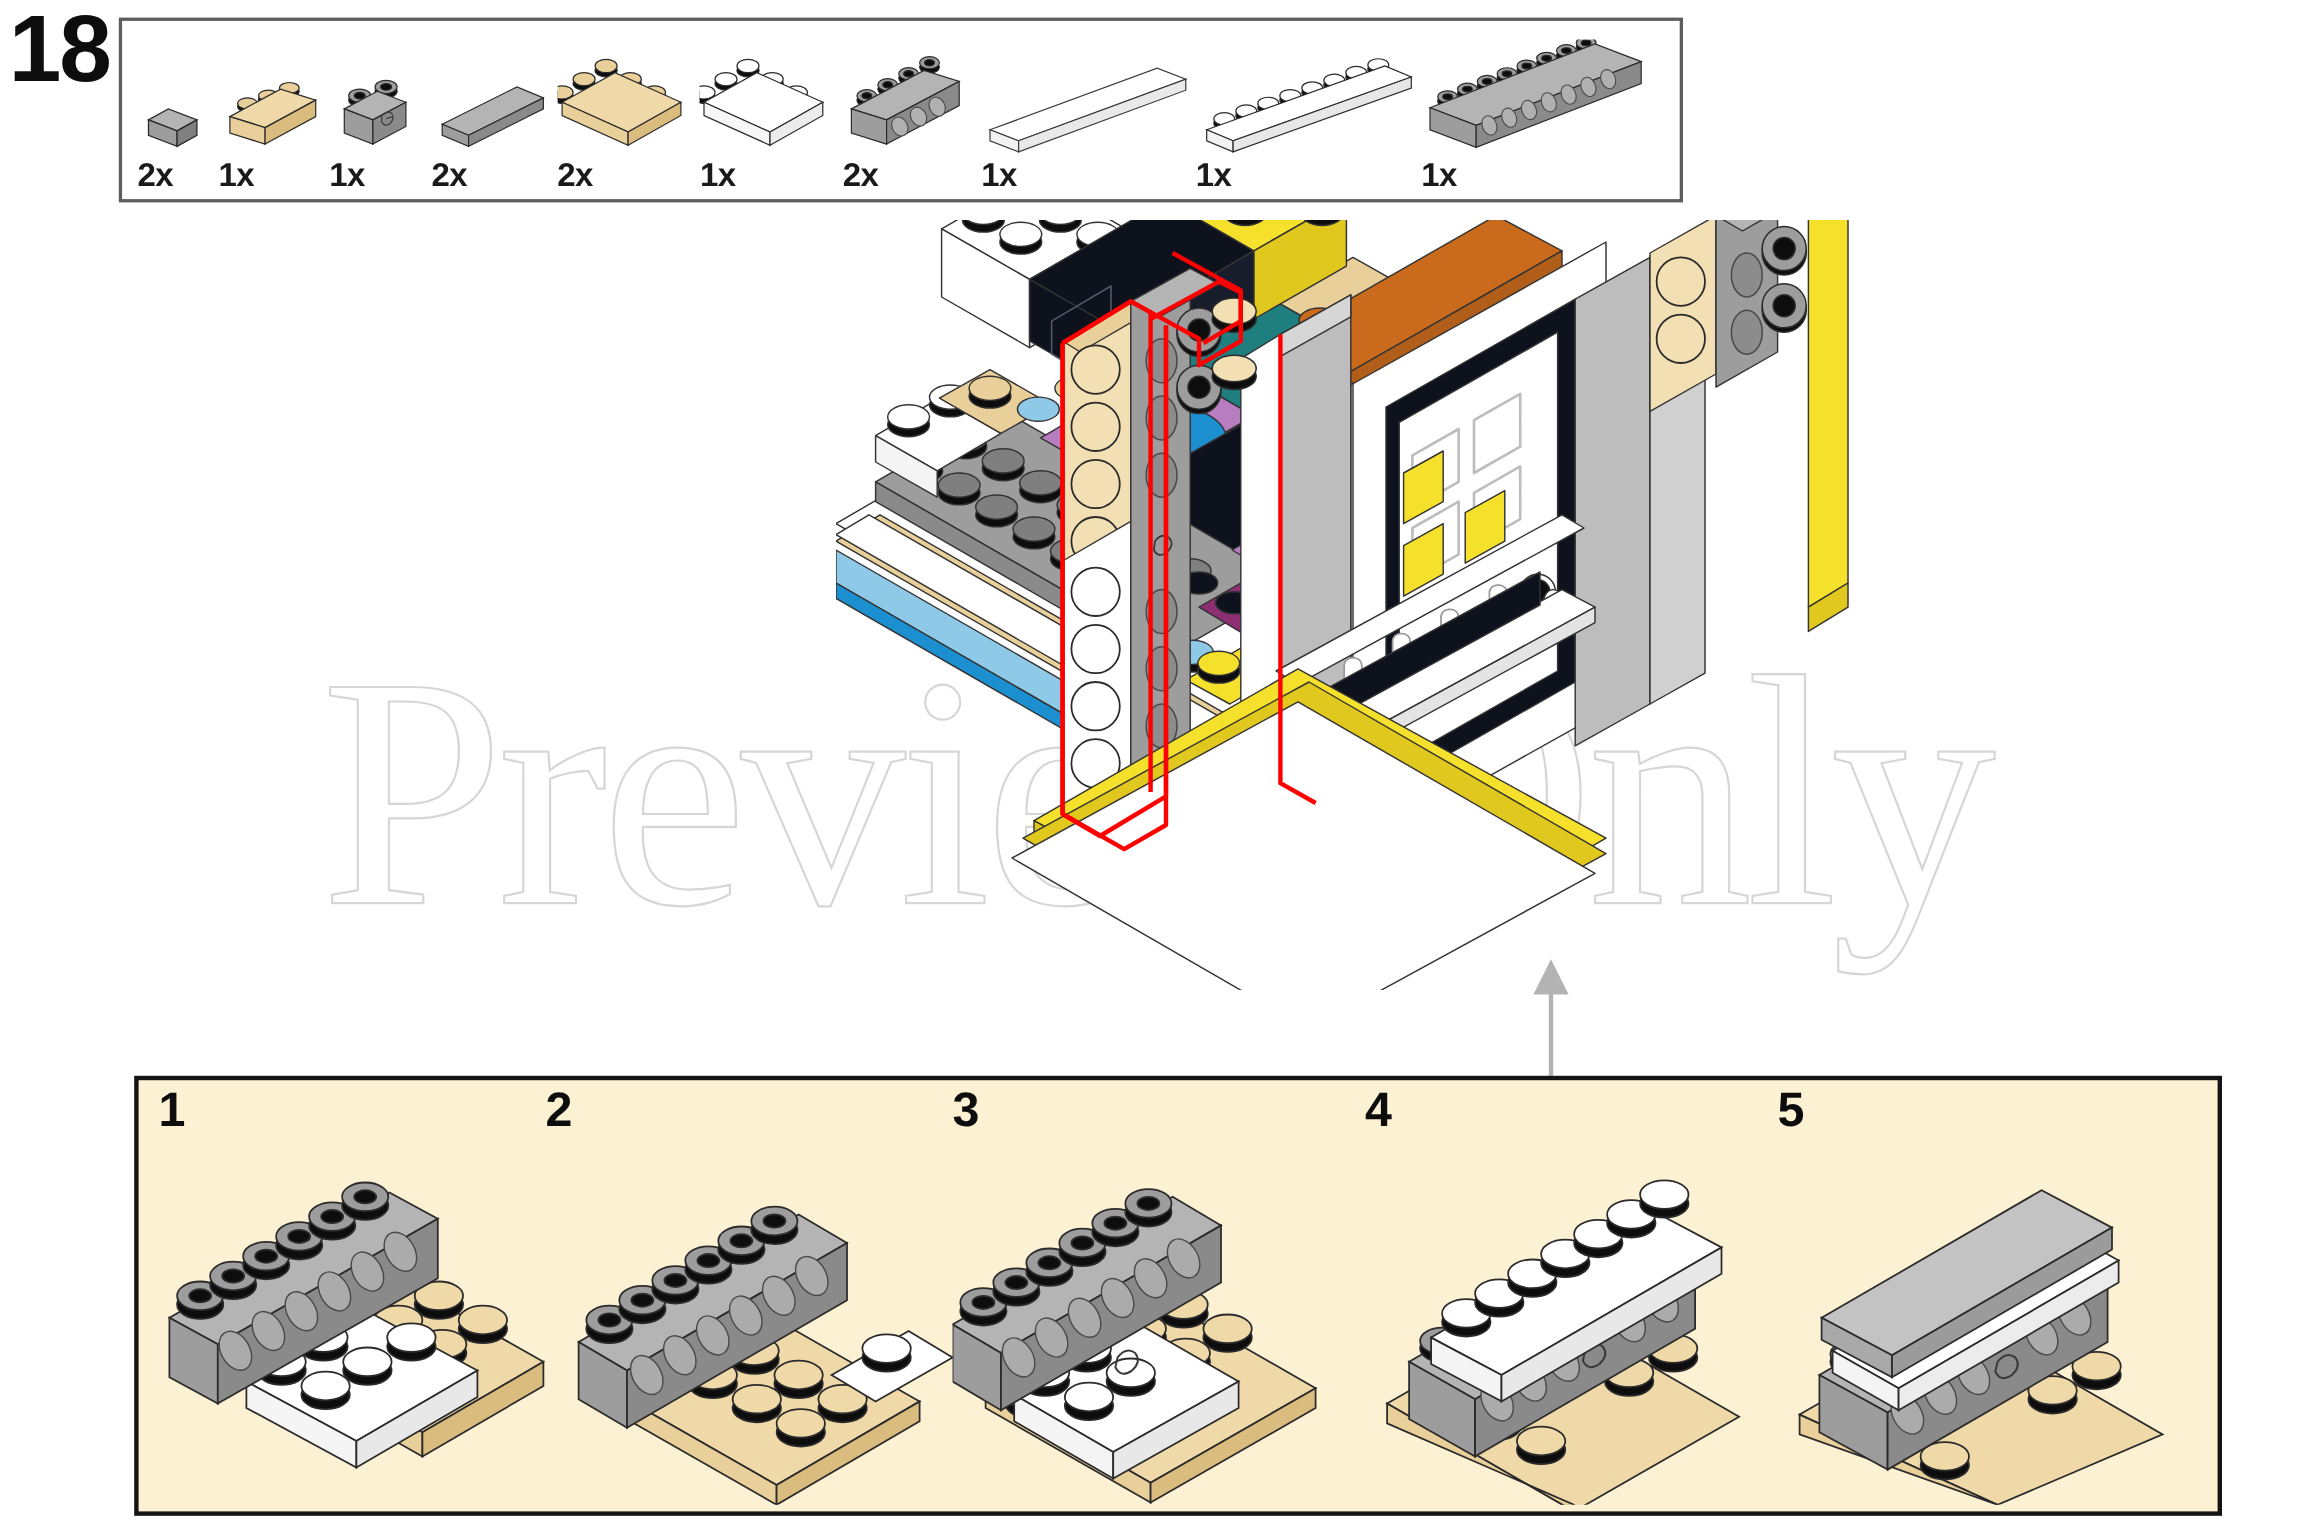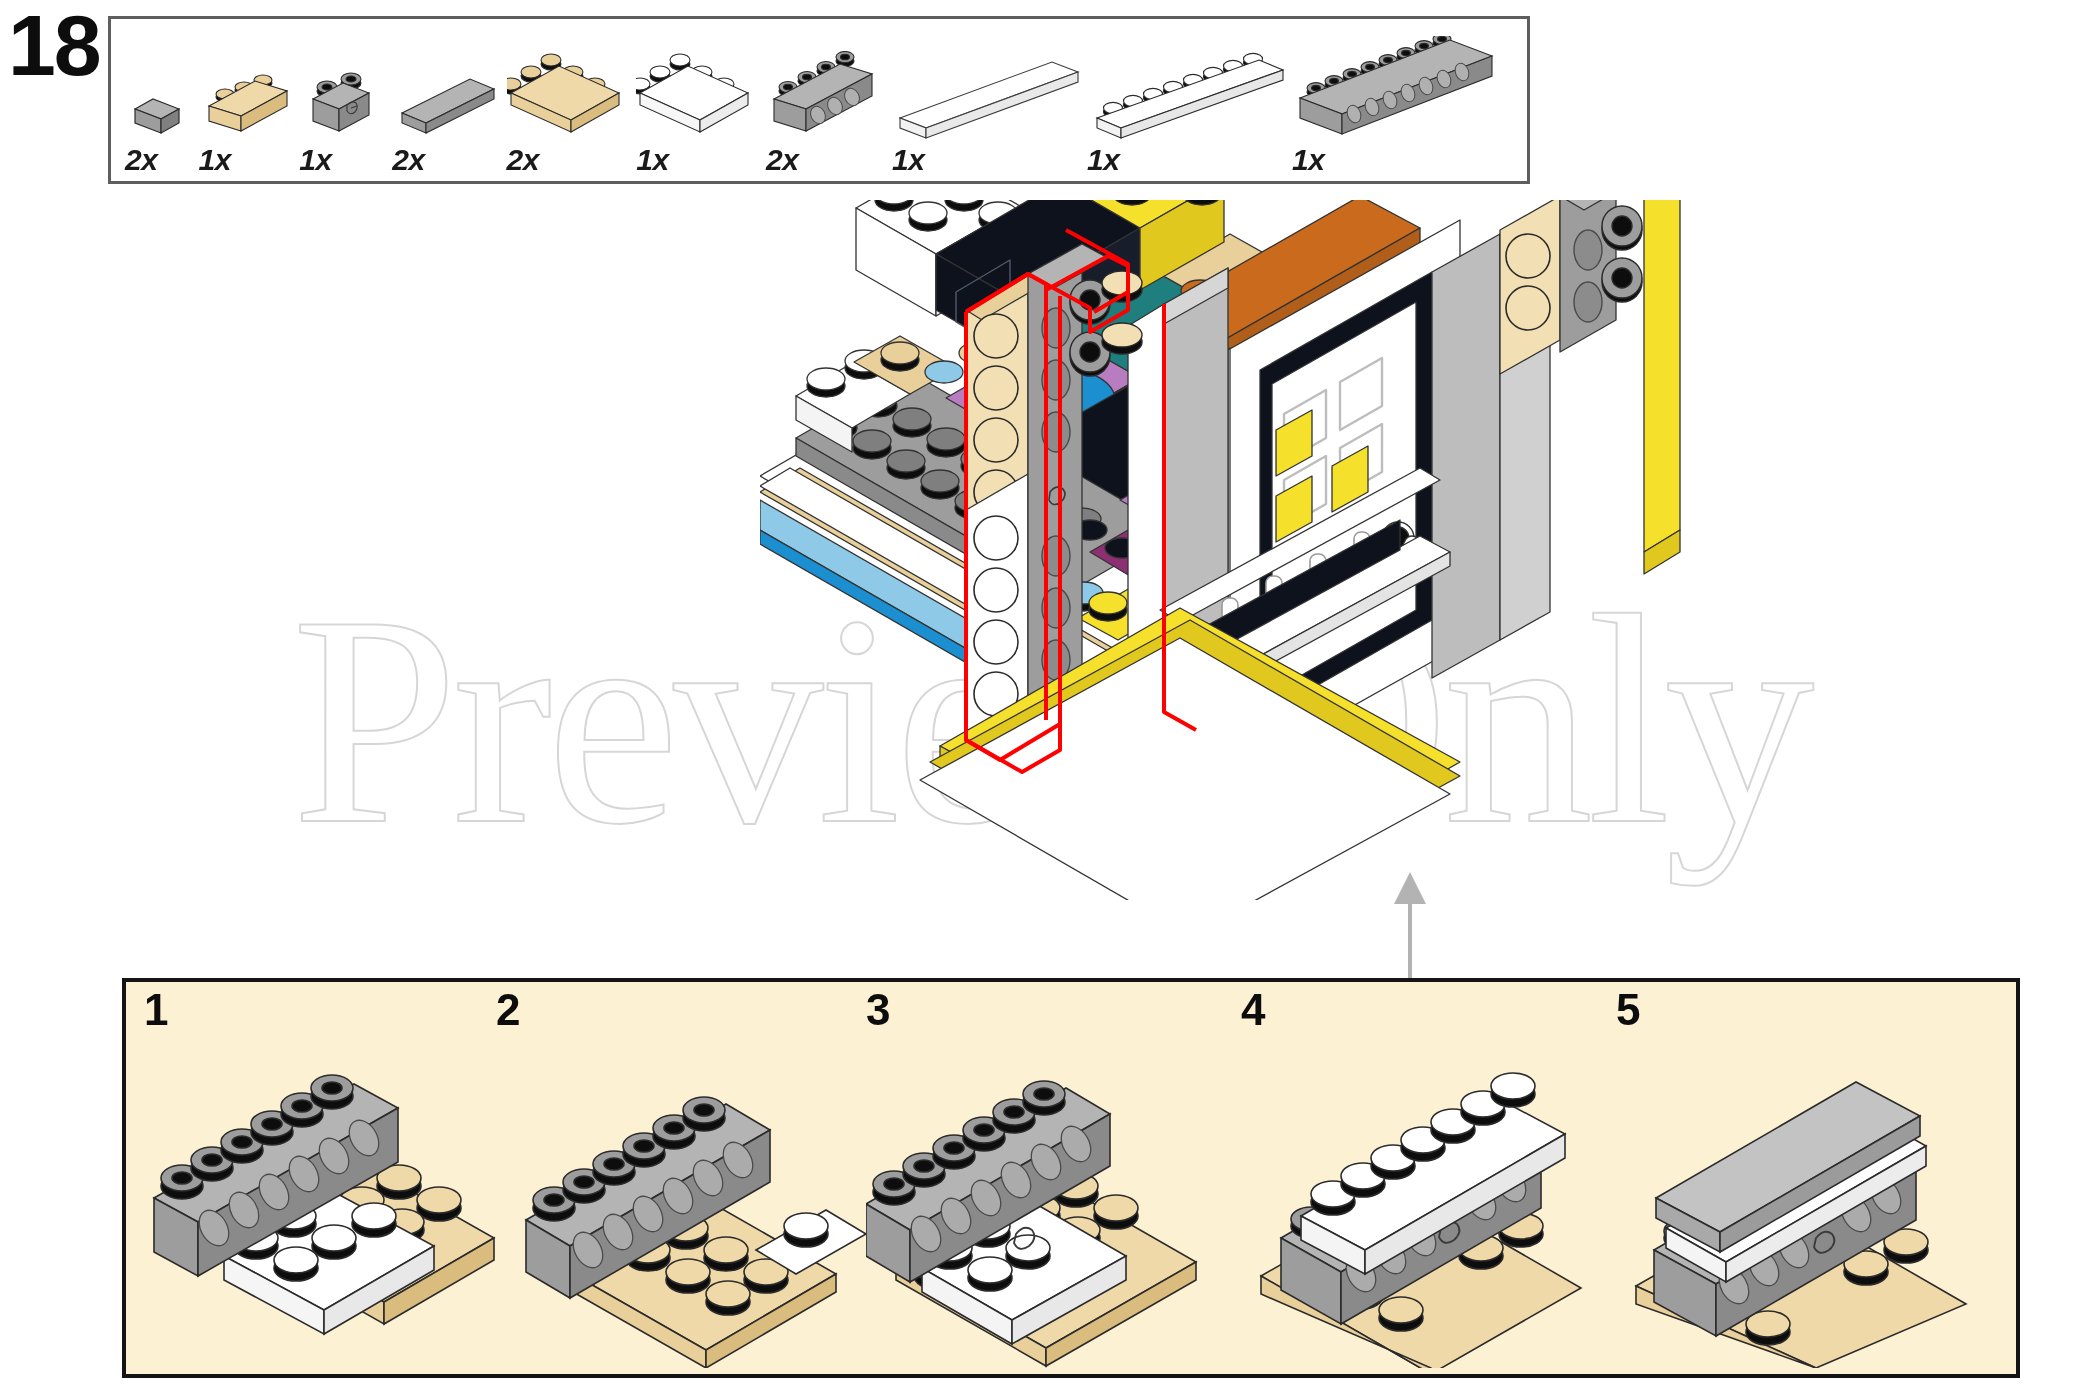--- a/index.html
+++ b/index.html
@@ -21,21 +21,21 @@
   }
 
   
   #parts-box{
     position:absolute;left:108px;top:16px;width:1422px;height:168px;
     border:3px solid #5e5e5e;background:#ffffff;box-sizing:border-box;
   }
   #parts-row{
     position:absolute;inset:0;
     display:flex;align-items:flex-end;
-    padding:0 10px 6px 14px;box-sizing:border-box;font-style:italic;
+    padding:0 10px 6px 14px;box-sizing:border-box;
   }
   .part{
     position:relative;
     display:flex;flex-direction:column;align-items:flex-start;justify-content:flex-end;
     height:100%;
   }
   .part .art{position:relative;width:100%;flex:1;display:flex;align-items:flex-end;}
   .part .qty{
     font-size:30px;font-weight:bold;color:#1a1a1a;line-height:1;
     margin-top:4px;letter-spacing:-0.5px;

